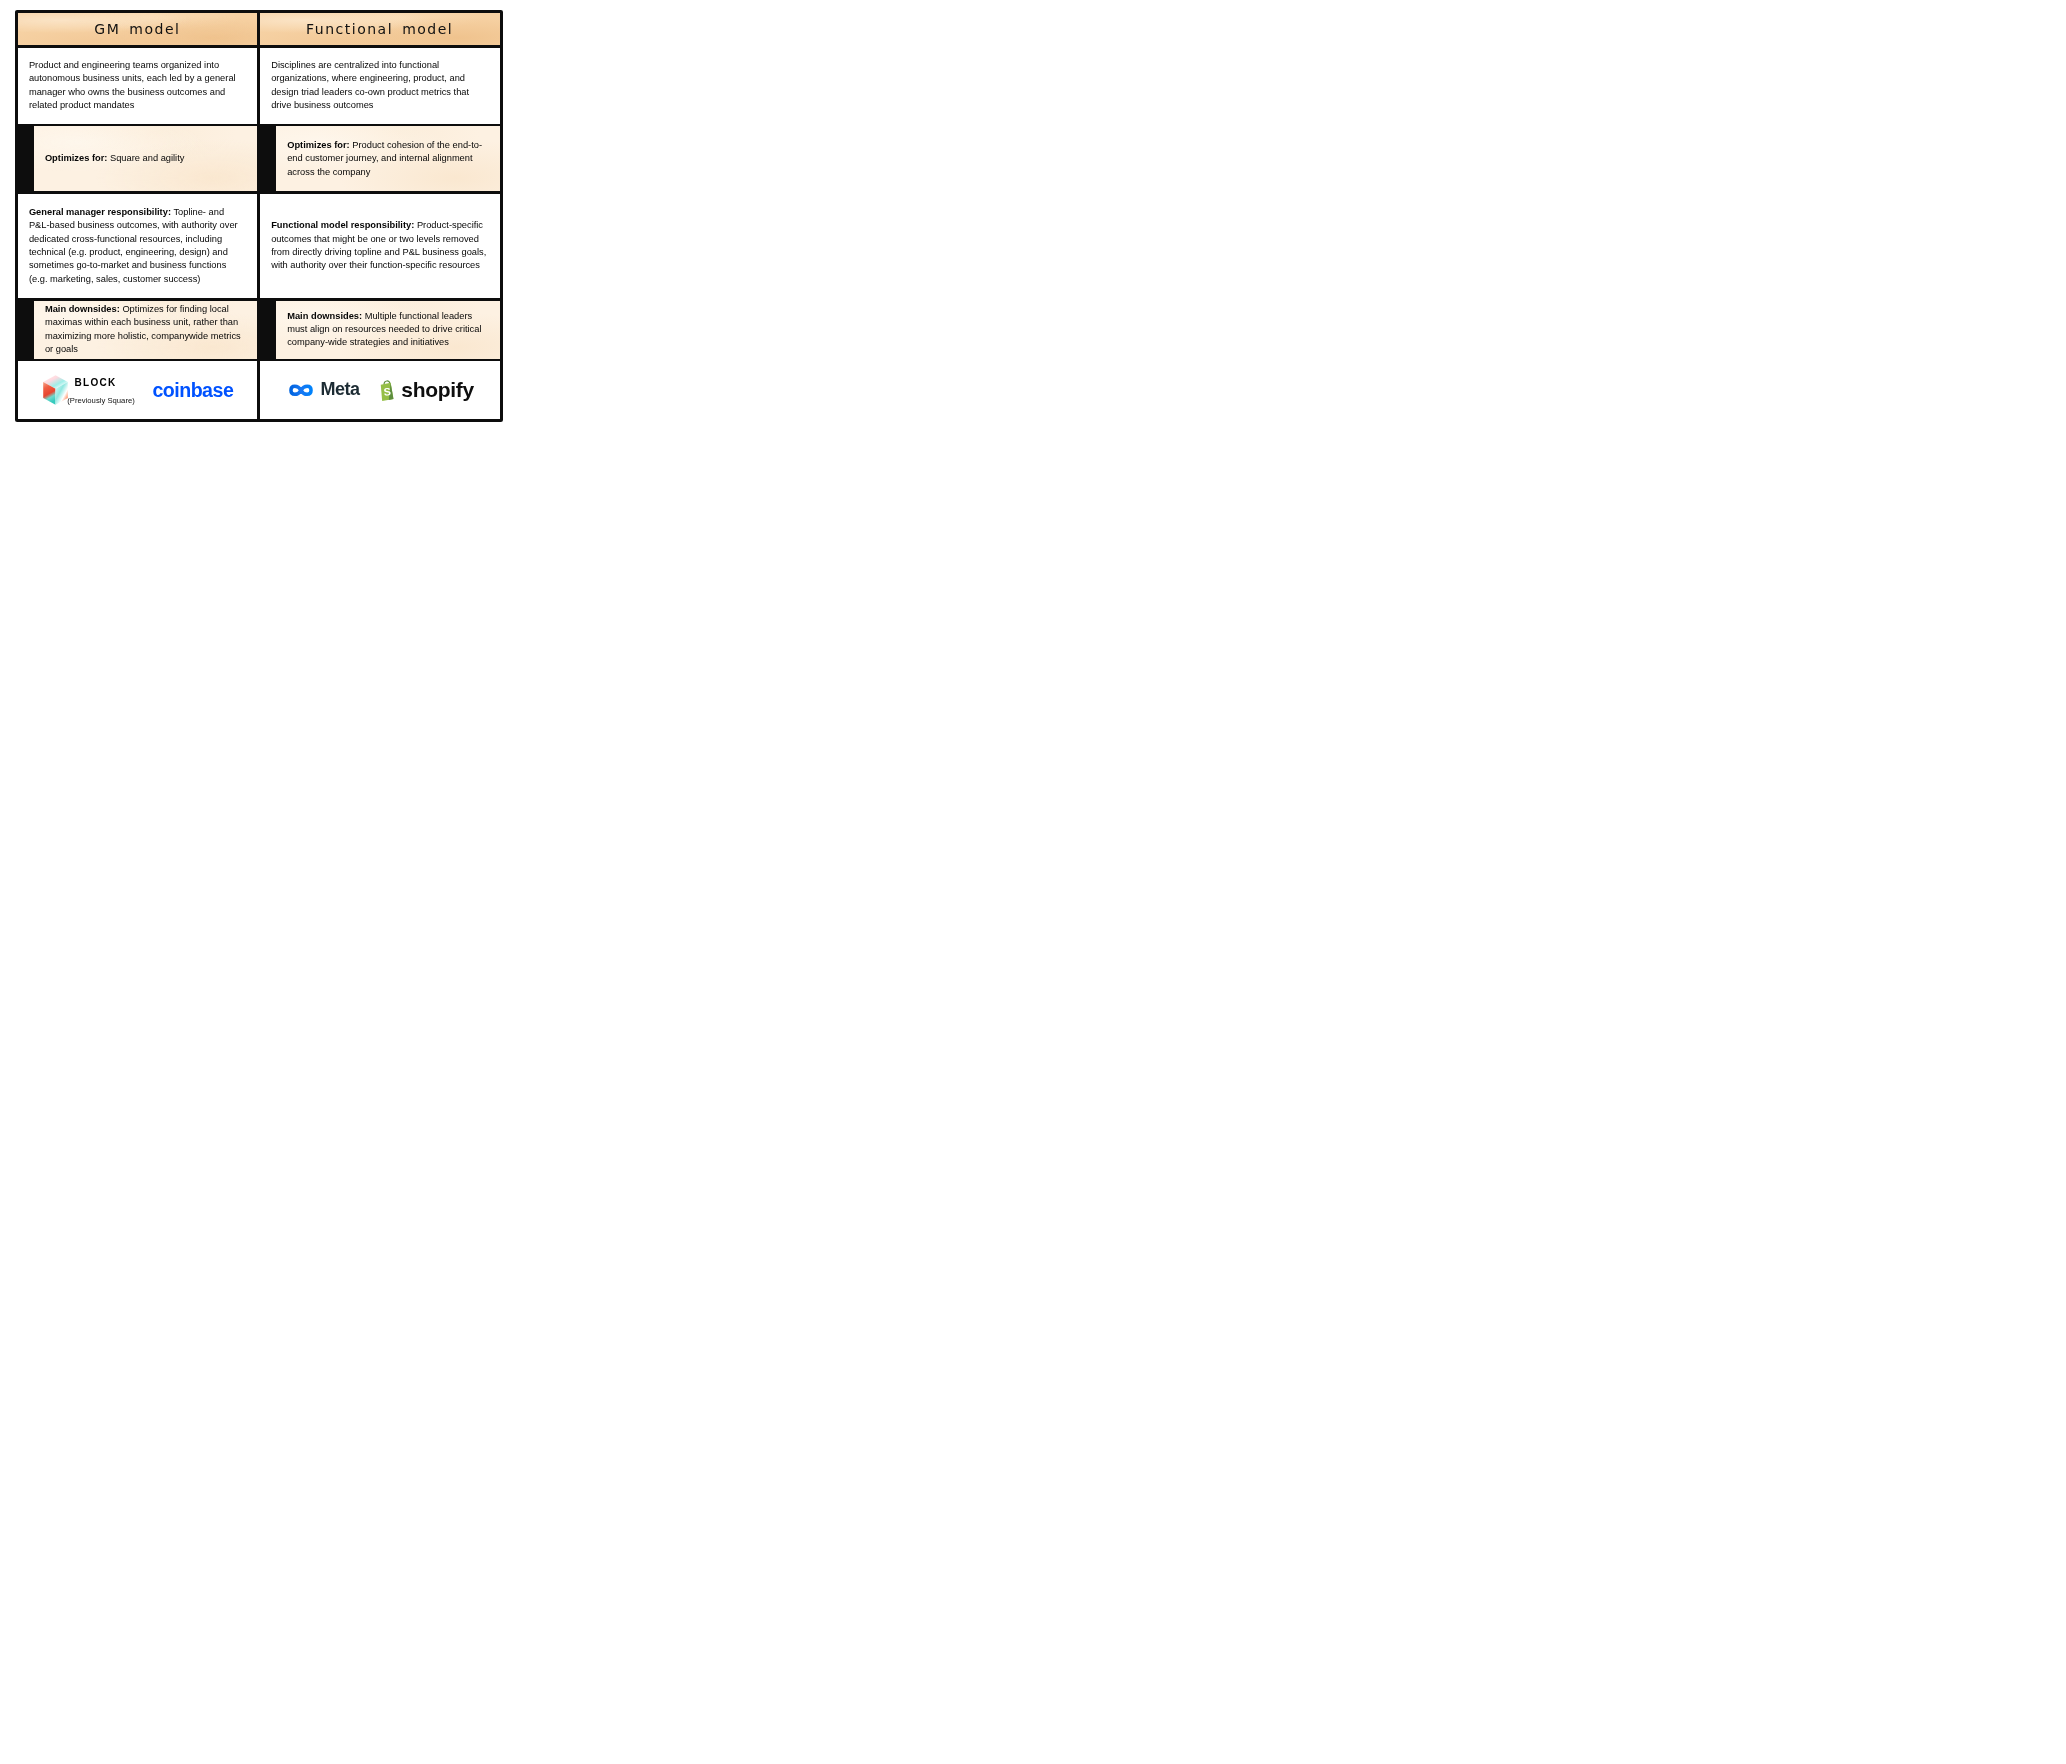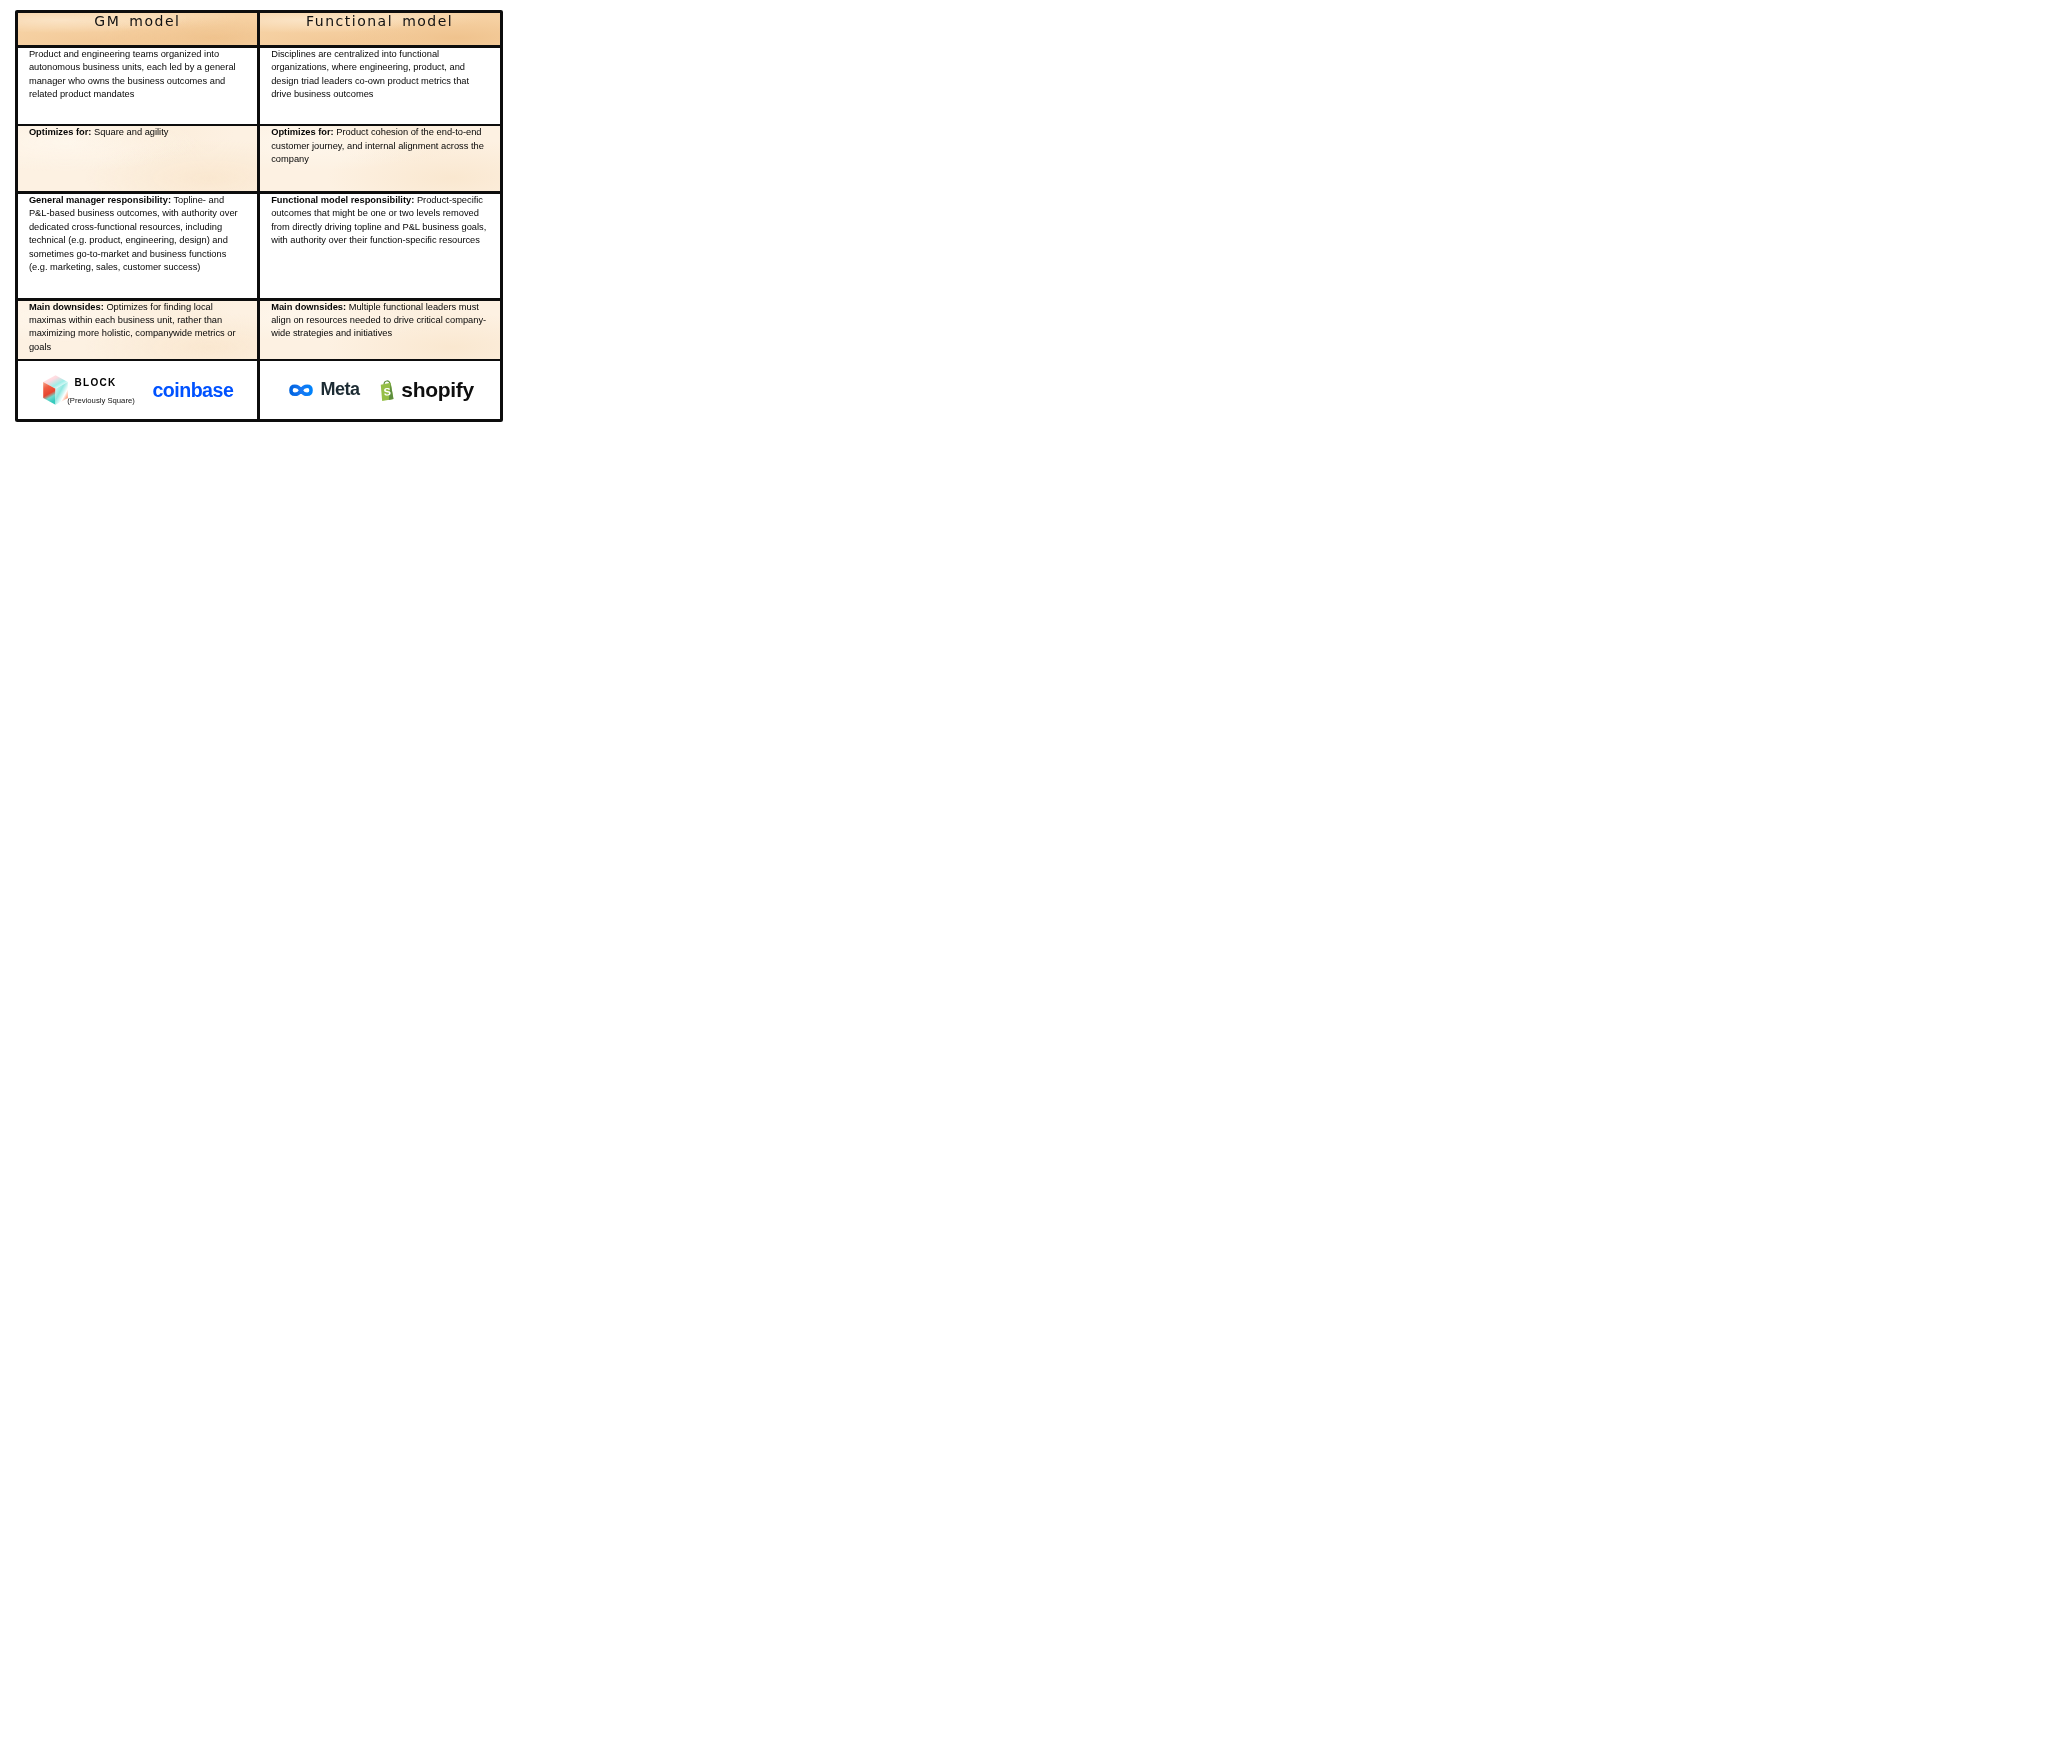--- a/index.html
+++ b/index.html
@@ -22,21 +22,21 @@
     grid-template-rows:32px 76px 65px 104px 58px 58px;
     gap:2.6px;
     background:var(--border);
     border:3.1px solid var(--border);
     border-radius:2.1px;
   }
   .cell{
     background:#ffffff;
     display:flex;
     flex-direction:column;
-    justify-content:flex-start;
+    justify-content:center;
     padding:0 11.4px;
     overflow:hidden;
   }
   .hdr{
     align-items:center;
     background-color:var(--header-bg);
     background-image:
       radial-gradient(120% 90% at 18% 22%, rgba(255,243,226,.55), rgba(255,243,226,0) 45%),
       radial-gradient(90% 120% at 82% 78%, rgba(234,183,124,.55), rgba(234,183,124,0) 55%),
       radial-gradient(60% 70% at 58% 12%, rgba(251,225,190,.6), rgba(251,225,190,0) 60%),
@@ -47,20 +47,21 @@
     word-spacing:3.1px;
     font-weight:500;
     color:#111;
   }
   .peach{
     background-color:var(--row-peach);
     background-image:
       radial-gradient(110% 90% at 20% 25%, rgba(255,250,242,.6), rgba(255,250,242,0) 50%),
       radial-gradient(95% 110% at 80% 80%, rgba(246,220,186,.45), rgba(246,220,186,0) 55%),
       radial-gradient(60% 80% at 55% 10%, rgba(250,233,210,.5), rgba(250,233,210,0) 60%);
+    margin-left: 16px;
   }
   .txt{font-size:9.3px;line-height:13.4px;color:#060606;}
   .txt b{font-weight:700;}
   .allbold{font-weight:400;}
   
   .logos{flex-direction:row;align-items:center;justify-content:center;gap:17.6px;}
   .logo-block{display:flex;align-items:center;gap:4.1px;}
   .block-col{display:flex;flex-direction:column;align-items:flex-start;}
   .block-word{font-size:10px;font-weight:800;letter-spacing:1.3px;color:var(--block-text);line-height:13.4px;}
   .block-sub{font-size:7.7px;color:#111;margin-left:-7.2px;margin-top:7px;white-space:nowrap;}

